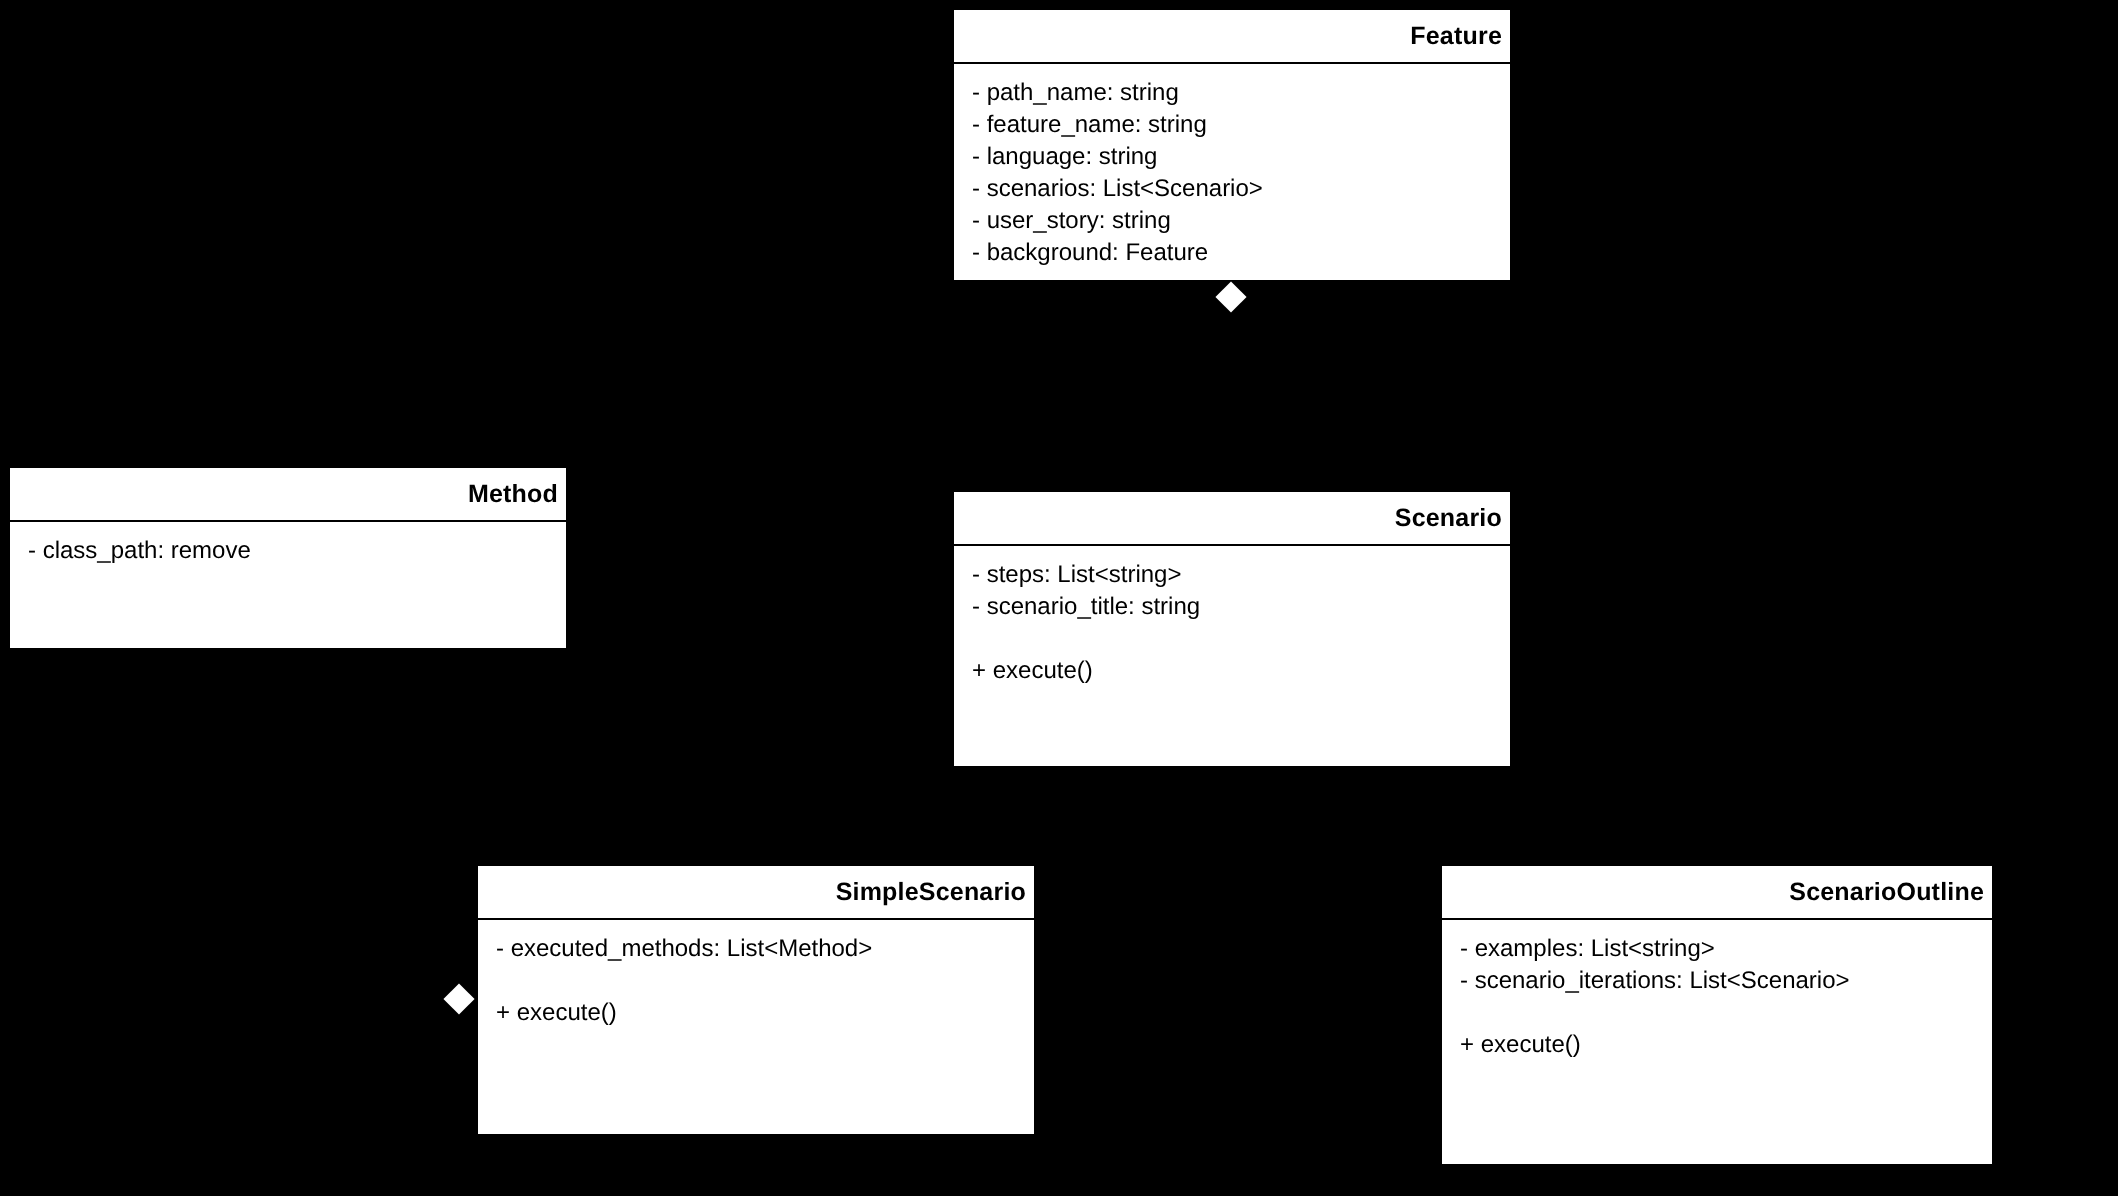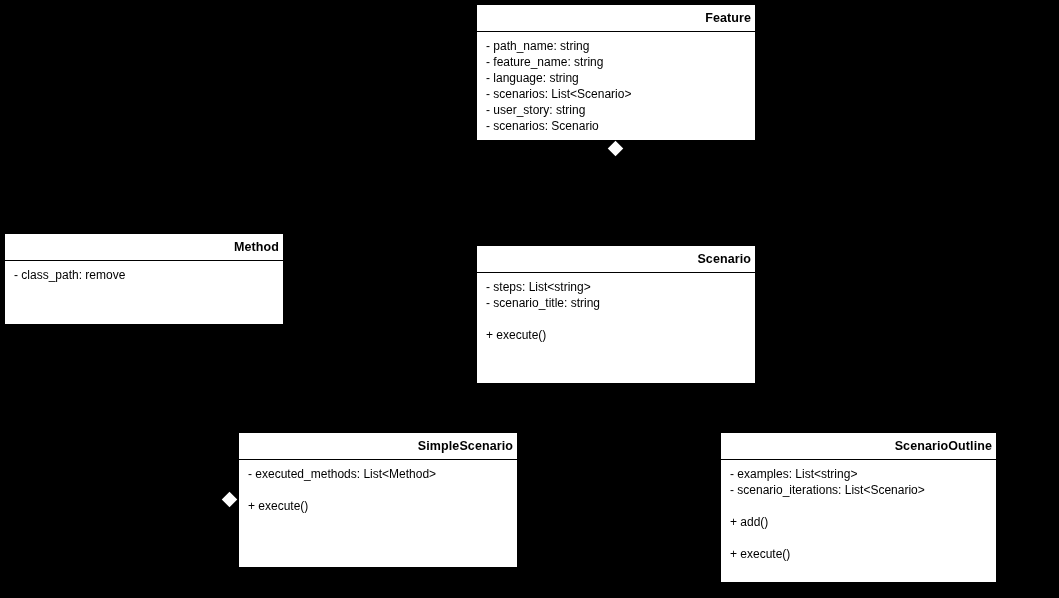--- a/index.html
+++ b/index.html
@@ -94,21 +94,21 @@
 
   <div class="uml-class" id="class-feature">
     <div class="uml-header">Feature</div>
     <div class="uml-body">
       <div class="uml-section">
         <div class="uml-line">- path_name: string</div>
         <div class="uml-line">- feature_name: string</div>
         <div class="uml-line">- language: string</div>
         <div class="uml-line">- scenarios: List&lt;Scenario&gt;</div>
         <div class="uml-line">- user_story: string</div>
-        <div class="uml-line">- scenarios: Scenario</div>
+        <div class="uml-line">- background: Feature</div>
       </div>
     </div>
   </div>
 
   <div class="uml-class" id="class-method">
     <div class="uml-header">Method</div>
     <div class="uml-body">
       <div class="uml-section">
         <div class="uml-line">- class_path: remove</div>
       </div>
@@ -141,21 +141,20 @@
   </div>
 
   <div class="uml-class" id="class-scenariooutline">
     <div class="uml-header">ScenarioOutline</div>
     <div class="uml-body">
       <div class="uml-section">
         <div class="uml-line">- examples: List&lt;string&gt;</div>
         <div class="uml-line">- scenario_iterations: List&lt;Scenario&gt;</div>
       </div>
       <div class="uml-section">
-        <div class="uml-line">+ add()</div>
       </div>
       <div class="uml-section">
         <div class="uml-line">+ execute()</div>
       </div>
     </div>
   </div>
 
   <div class="conn-diamond" id="conn-feature-scenario"></div>
   <div class="conn-triangle" id="conn-scenario-child"></div>
   <div class="conn-diamond" id="conn-simplescenario-agg"></div>

